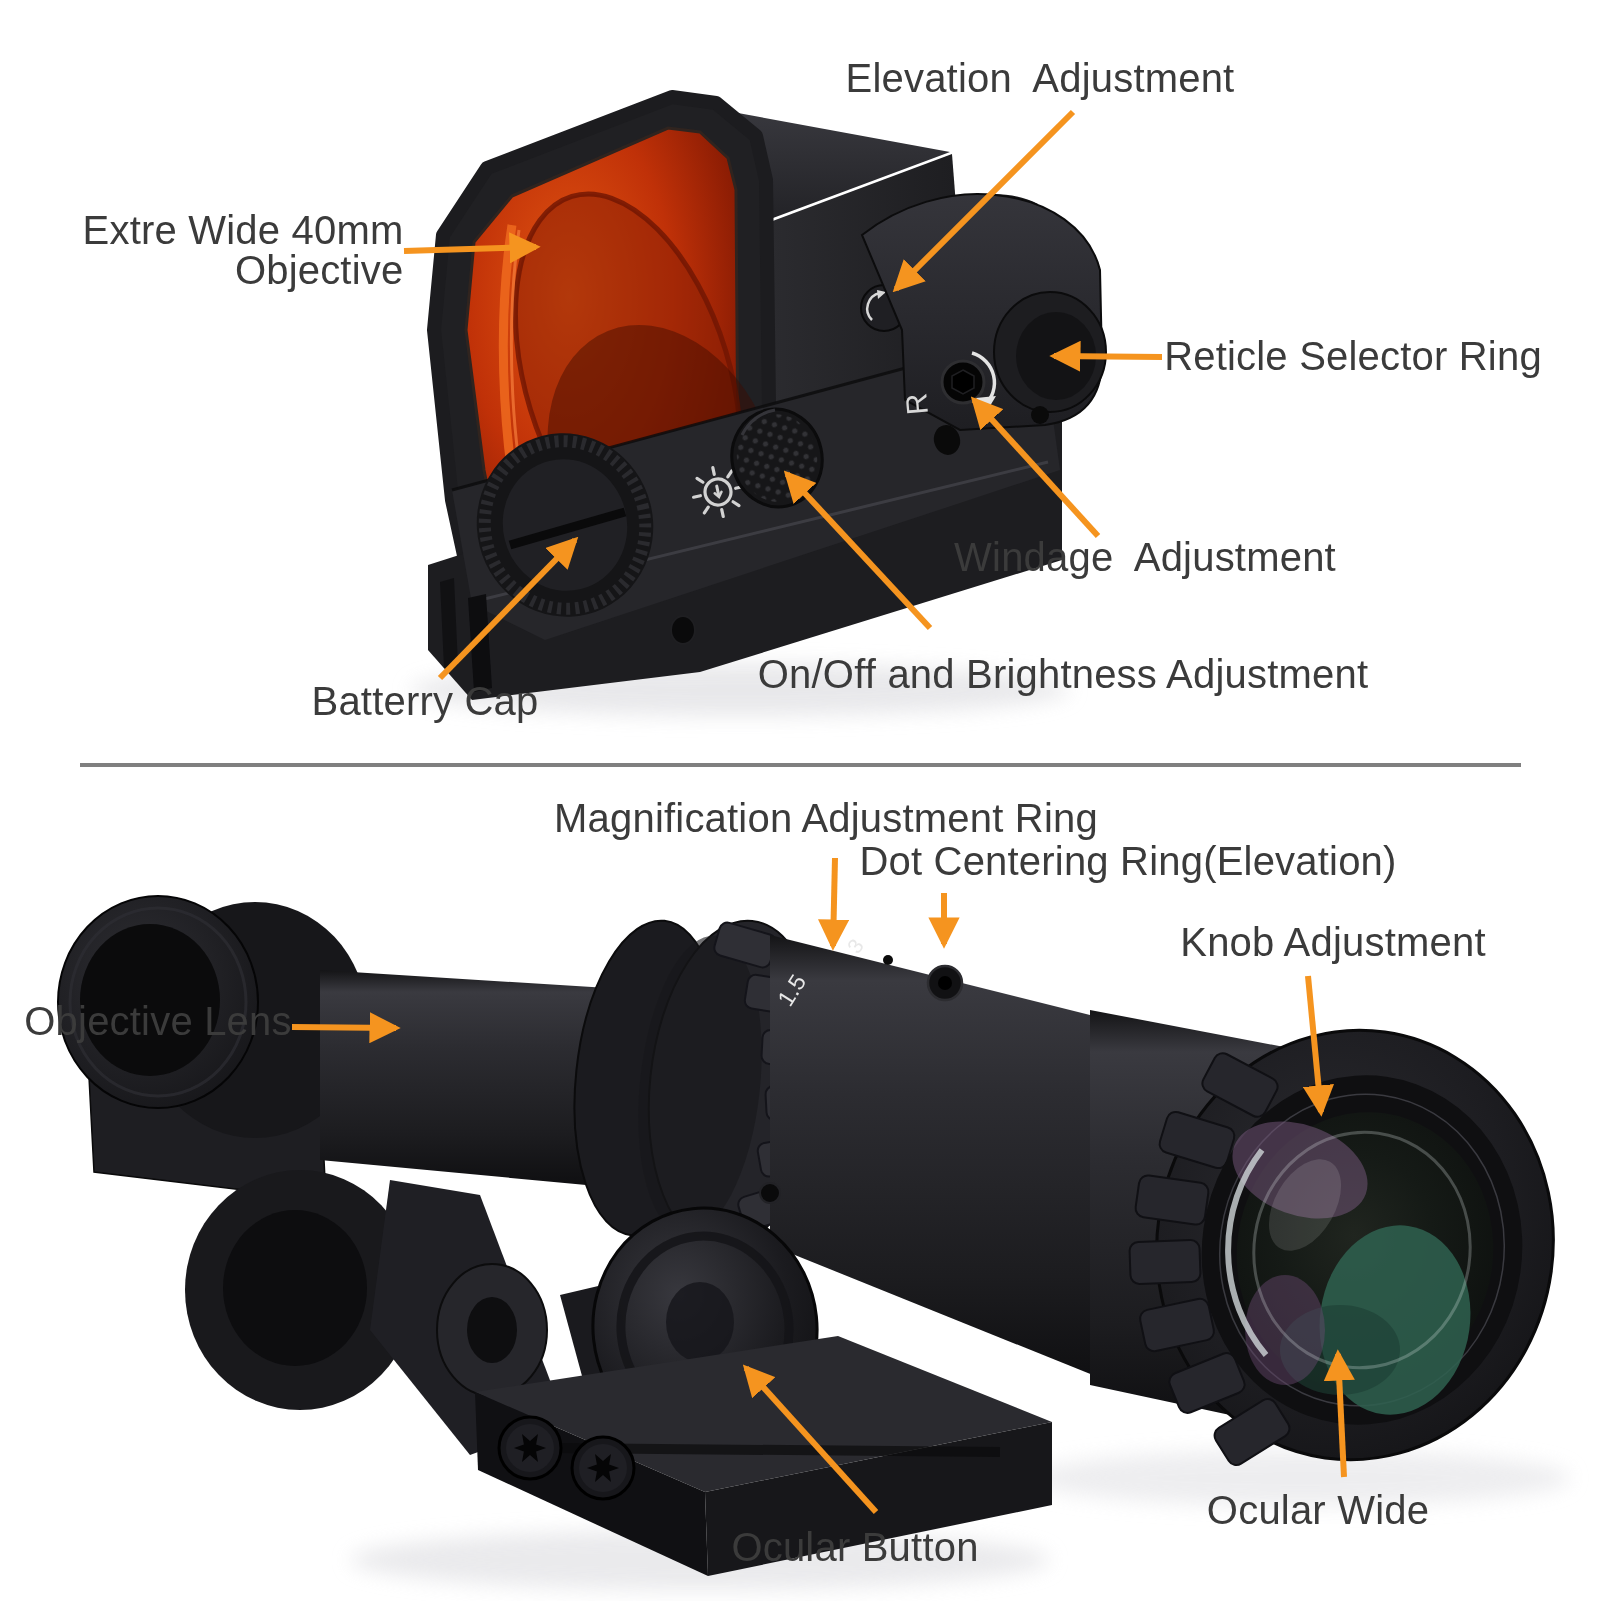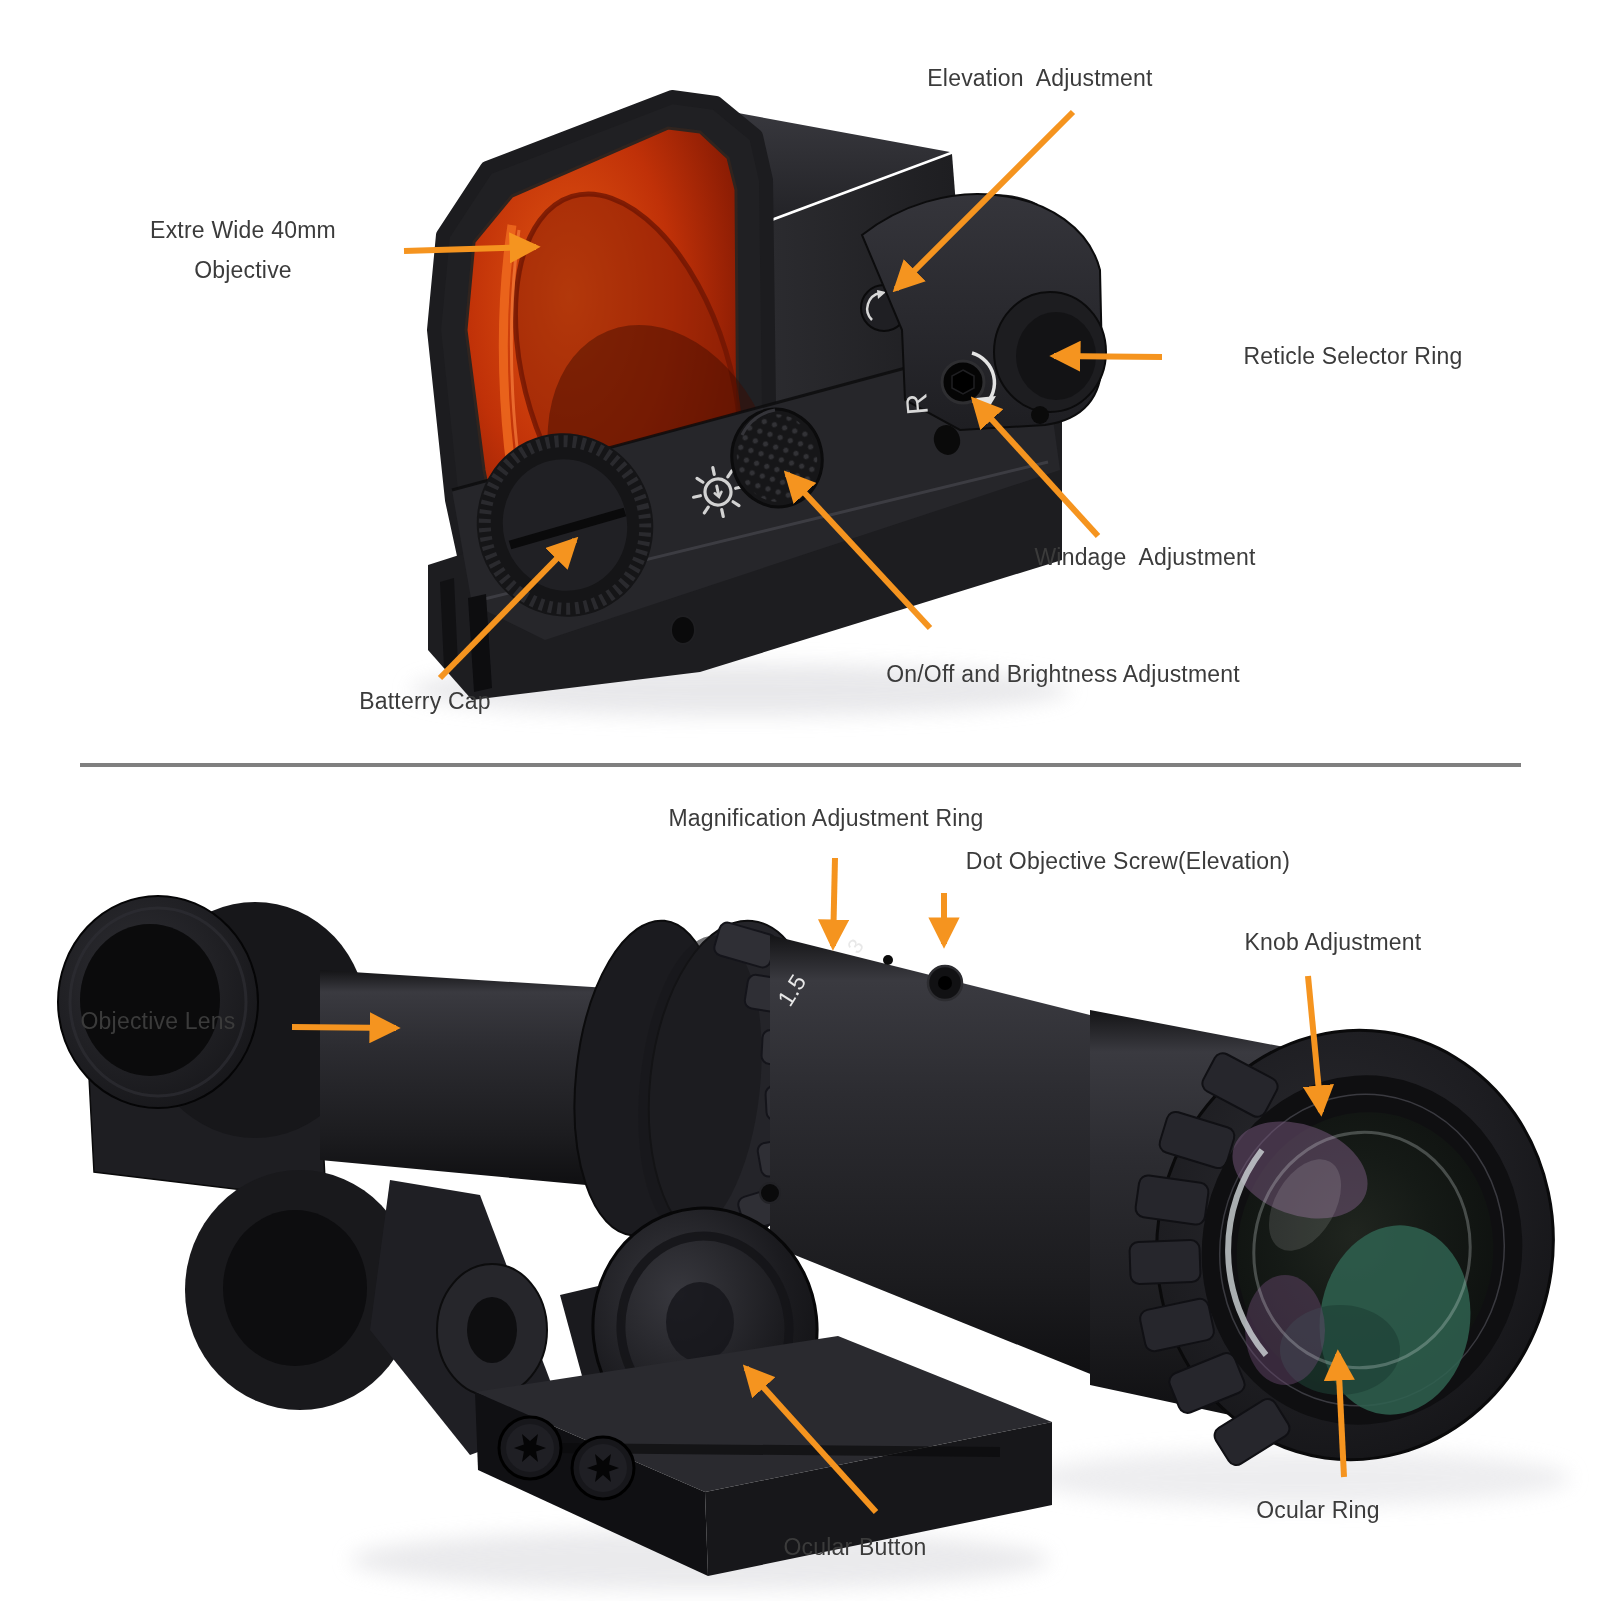--- a/index.html
+++ b/index.html
@@ -1,19 +1,19 @@
 <!DOCTYPE html>
 <html><head>
 <meta charset="utf-8">
 <style>
   html,body{margin:0;padding:0;background:#ffffff;}
   #stage{position:relative;width:1601px;height:1601px;background:#ffffff;overflow:hidden;
          font-family:"Liberation Sans", sans-serif;}
-  .label{position:absolute;transform:translate(-50%,-50%);color:#3B3B3B;font-size:23px;
-         white-space:pre;text-align:center;line-height:40px;letter-spacing:0.2px;}
+  .label{position:absolute;transform:translate(-50%,-50%);color:#3B3B3B;font-size:40px;
+         white-space:pre;text-align:right;line-height:40px;letter-spacing:0.2px;}
   svg{position:absolute;left:0;top:0;}
   .arrow{stroke:#F5941F;stroke-width:6;fill:none;marker-end:url(#ah);}
 </style>
 </head>
 <body>
 
 <div id="stage">
 
 <svg width="1601" height="1601" viewBox="0 0 1601 1601">
   <defs>
@@ -291,19 +291,19 @@
   </g>
 </svg>
 
 <div class="label" style="left:1040px;top:78px">Elevation  Adjustment</div>
 <div class="label" style="left:243px;top:250px"><span style="display:block">Extre Wide 40mm</span><span style="display:block">Objective</span></div>
 <div class="label" style="left:1353px;top:356px">Reticle Selector Ring</div>
 <div class="label" style="left:1063px;top:674px">On/Off and Brightness Adjustment</div>
 <div class="label" style="left:1145px;top:557px">Windage  Adjustment</div>
 <div class="label" style="left:425px;top:701px">Batterry Cap</div>
 <div class="label" style="left:826px;top:818px">Magnification Adjustment Ring</div>
-<div class="label" style="left:1128px;top:861px">Dot Objective Screw(Elevation)</div>
+<div class="label" style="left:1128px;top:861px">Dot Centering Ring(Elevation)</div>
 <div class="label" style="left:1333px;top:942px">Knob Adjustment</div>
 <div class="label" style="left:158px;top:1021px">Objective Lens</div>
-<div class="label" style="left:1318px;top:1510px">Ocular Ring</div>
+<div class="label" style="left:1318px;top:1510px">Ocular Wide</div>
 <div class="label" style="left:855px;top:1547px">Ocular Button</div>
 
 </div>
 
 </body></html>

